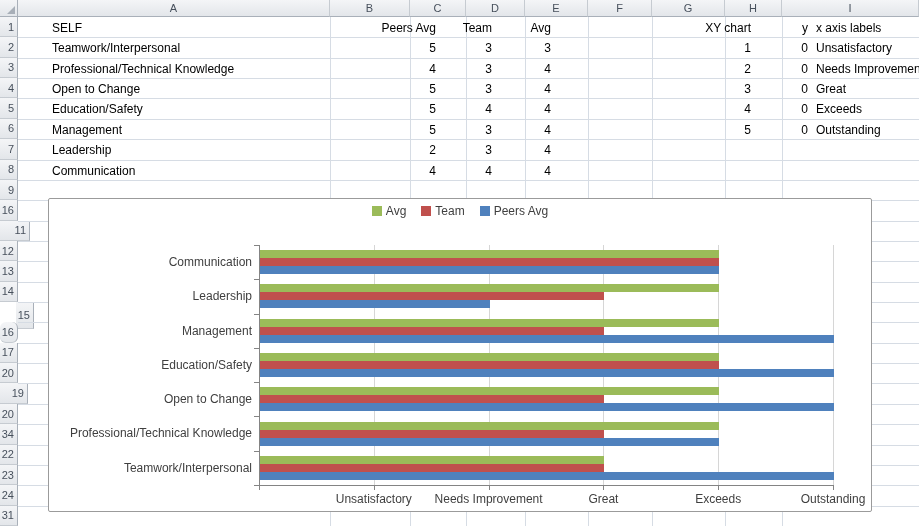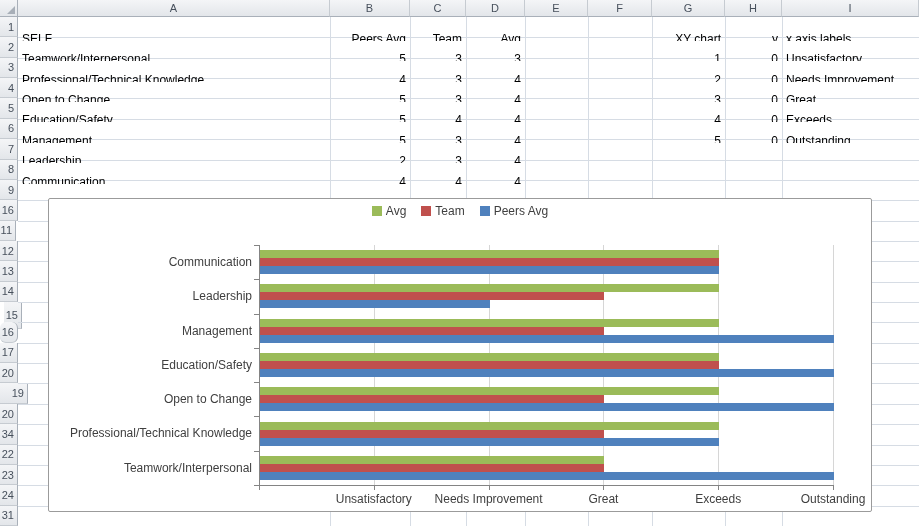--- a/index.html
+++ b/index.html
@@ -10,21 +10,21 @@
        font-size:11px;display:flex;align-items:center;justify-content:center;
        box-sizing:border-box;border-right:1px solid #C6CBD1;border-bottom:1px solid #A9B0B9;}
   .rowhead{justify-content:flex-end;padding-right:3px;border-bottom:1px solid #C6CBD1;
        border-right:1px solid #A9B0B9;}
   #corner{position:absolute;left:0;top:0;width:18px;height:17px;box-sizing:border-box;
        background:linear-gradient(#F4F5F7,#E3E6EA);border-right:1px solid #A9B0B9;
        border-bottom:1px solid #A9B0B9;}
   .corner-tri{position:absolute;right:2px;bottom:2px;width:0;height:0;
        border-right:8px solid #A8AFB8;border-top:8px solid transparent;}
   .gline{background:#D6DCE4;}
-  .celltext{box-sizing:border-box;padding:12px 4px;white-space:nowrap;overflow:hidden;}
+  .celltext{box-sizing:border-box;padding:1px 4px;white-space:nowrap;overflow:hidden;margin-left:30px;}
   #chart{position:absolute;box-sizing:border-box;background:#fff;border:1px solid #9B9B9B;
        border-radius:2px;color:#3F3F3F;}
   .cgrid{background:#D6D6D6;}
   .caxis{background:#848484;}
   .bar{position:absolute;}
   .catlabel{position:absolute;text-align:right;white-space:nowrap;color:#3F3F3F;}
   .xlabel{position:absolute;text-align:center;white-space:nowrap;color:#3F3F3F;transform:translateX(-50%);}
   #legend{position:absolute;left:0;right:0;display:flex;justify-content:center;
        align-items:center;gap:15px;}
   .legitem{display:flex;align-items:center;gap:4px;}
@@ -52,25 +52,25 @@
       <div class="rowhead abs" style="left: 0px; top: 17px; width: 18px; height: 20.36px;">1</div>
       <div class="rowhead abs" style="left: 0px; top: 37.36px; width: 18px; height: 20.36px;">2</div>
       <div class="rowhead abs" style="left: 0px; top: 57.72px; width: 18px; height: 20.36px;">3</div>
       <div class="rowhead abs" style="left: 0px; top: 78.08px; width: 18px; height: 20.36px;">4</div>
       <div class="rowhead abs" style="left: 0px; top: 98.44px; width: 18px; height: 20.36px;">5</div>
       <div class="rowhead abs" style="left: 0px; top: 118.8px; width: 18px; height: 20.36px;">6</div>
       <div class="rowhead abs" style="left: 0px; top: 139.16px; width: 18px; height: 20.36px;">7</div>
       <div class="rowhead abs" style="left: 0px; top: 159.52px; width: 18px; height: 20.36px;">8</div>
       <div class="rowhead abs" style="left: 0px; top: 179.88px; width: 18px; height: 20.36px;">9</div>
       <div class="rowhead abs" style="left: 0px; top: 200.24px; width: 18px; height: 20.36px;">16</div>
-      <div class="rowhead abs" style="left: 0px; top: 220.6px; width: 16px; height: 20.36px;">11</div>
+      <div class="rowhead abs" style="left: 0px; top: 220.6px; width: 30px; height: 20.36px;">11</div>
       <div class="rowhead abs" style="left: 0px; top: 240.96px; width: 18px; height: 20.36px;">12</div>
       <div class="rowhead abs" style="left: 0px; top: 261.32px; width: 18px; height: 20.36px;">13</div>
       <div class="rowhead abs" style="left: 0px; top: 281.68px; width: 18px; height: 20.36px;">14</div>
-      <div class="rowhead abs" style="left: 4px; top: 302.04px; width: 18px; height: 27px;">15</div>
+      <div class="rowhead abs" style="left: 16px; top: 302.04px; width: 18px; height: 27px;">15</div>
       <div class="rowhead abs" style="left: 0px; top: 322.4px; width: 18px; height: 20.36px; border-radius: 6px;">16</div>
       <div class="rowhead abs" style="left: 0px; top: 342.76px; width: 18px; height: 20.36px;">17</div>
       <div class="rowhead abs" style="left: 0px; top: 363.12px; width: 18px; height: 20.36px;">20</div>
       <div class="rowhead abs" style="left: 0px; top: 383.48px; width: 28px; height: 20.36px;">19</div>
       <div class="rowhead abs" style="left: 0px; top: 403.84px; width: 18px; height: 20.36px;">20</div>
       <div class="rowhead abs" style="left: 0px; top: 424.2px; width: 18px; height: 20.36px;">34</div>
       <div class="rowhead abs" style="left: 0px; top: 444.56px; width: 18px; height: 20.36px;">22</div>
       <div class="rowhead abs" style="left: 0px; top: 464.92px; width: 18px; height: 20.36px;">23</div>
       <div class="rowhead abs" style="left: 0px; top: 485.28px; width: 18px; height: 20.36px;">24</div>
       <div class="rowhead abs" style="left: 0px; top: 505.64px; width: 18px; height: 20.36px;">31</div>

